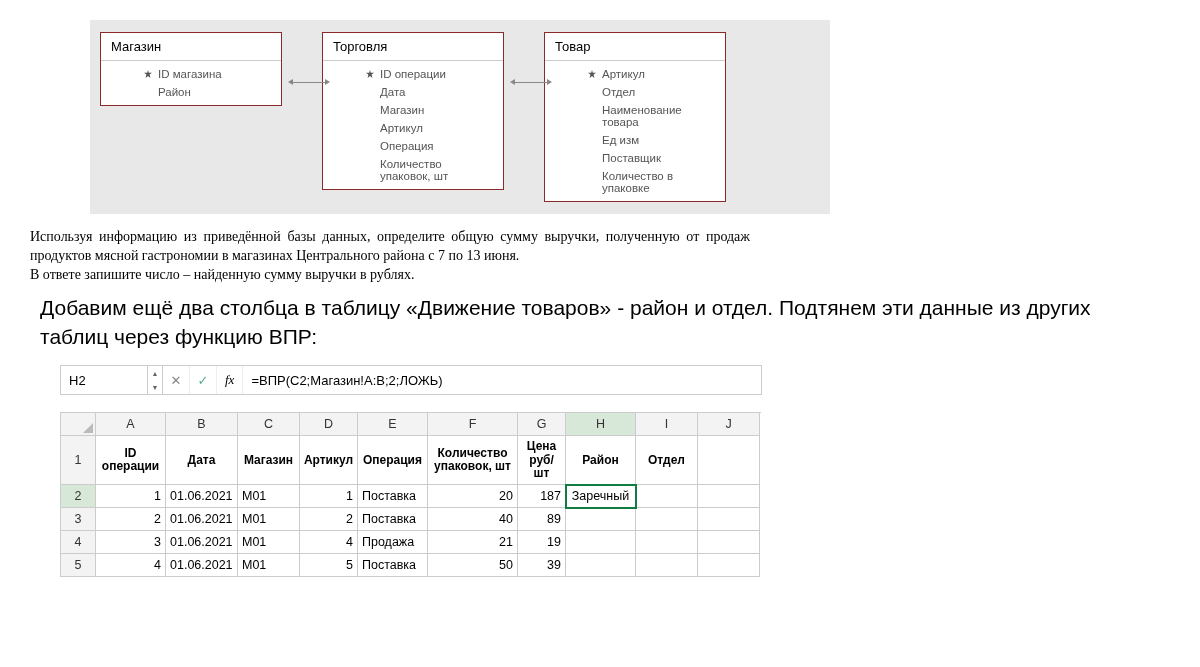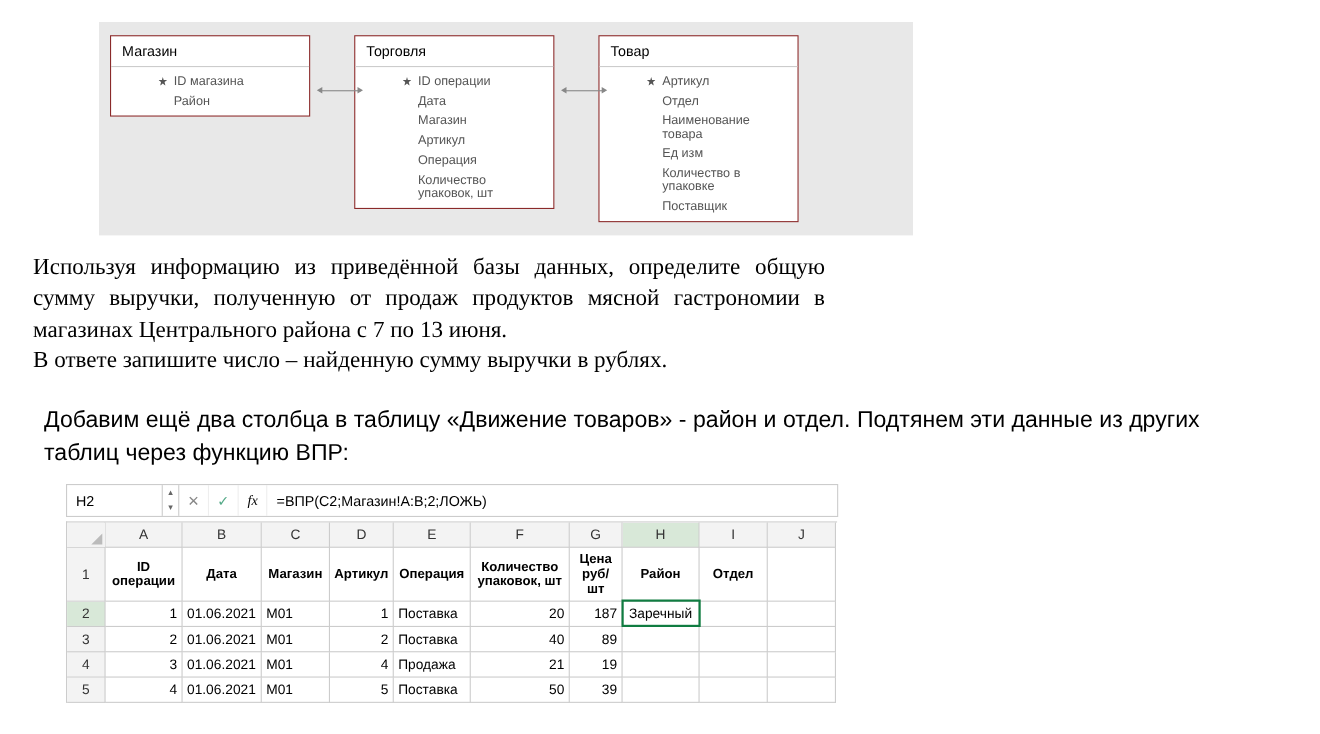--- a/index.html
+++ b/index.html
@@ -70,38 +70,38 @@
     width: 0; height: 0;
     border-top: 3px solid transparent;
     border-bottom: 3px solid transparent;
   }
   .connector.c1 { left: 190px; width: 38px; }
   .connector.c2 { left: 412px; width: 38px; }
   .connector::before { left: -2px; border-right: 5px solid #888; }
   .connector::after { right: -2px; border-left: 5px solid #888; }
   .problem-text {
     font-family: Georgia, "Times New Roman", serif;
-    font-size: 21px;
+    font-size: 14px;
     line-height: 1.35;
     max-width: 720px;
-    margin-bottom: 26px;
+    margin-bottom: 8px;
     text-align: justify;
   }
   .instruction-text {
     font-family: "Segoe UI", Arial, sans-serif;
     font-size: 21px;
     line-height: 1.4;
     margin: 0 10px 14px 10px;
   }
 
   
   .formula-bar {
     display: flex;
     border: 1px solid #ccc;
-    margin: 0 0 4px 30px;
+    margin: 0 0 17px 30px;
     width: 700px;
     height: 28px;
     font-size: 13px;
   }
   .name-box {
     width: 70px;
     padding: 0 8px;
     border-right: 1px solid #ccc;
     height: 100%;
     display: flex;
@@ -232,22 +232,22 @@
       </div>
     </div>
 
     <div class="entity">
       <div class="entity-title">Товар</div>
       <div class="entity-fields">
         <div class="entity-field pk">Артикул</div>
         <div class="entity-field">Отдел</div>
         <div class="entity-field">Наименование товара</div>
         <div class="entity-field">Ед изм</div>
+        <div class="entity-field">Поставщик</div>
         <div class="entity-field">Количество в упаковке</div>
-        <div class="entity-field">Поставщик</div>
       </div>
     </div>
   </div>
 </div>
 
 <div class="problem-text">
   <div style="text-align:justify;">Используя информацию из приведённой базы данных, определите общую сумму выручки, полученную от продаж продуктов мясной гастрономии в магазинах Центрального района с 7 по 13 июня.</div>
   <div>В ответе запишите число – найденную сумму выручки в рублях.</div>
 </div>
 

